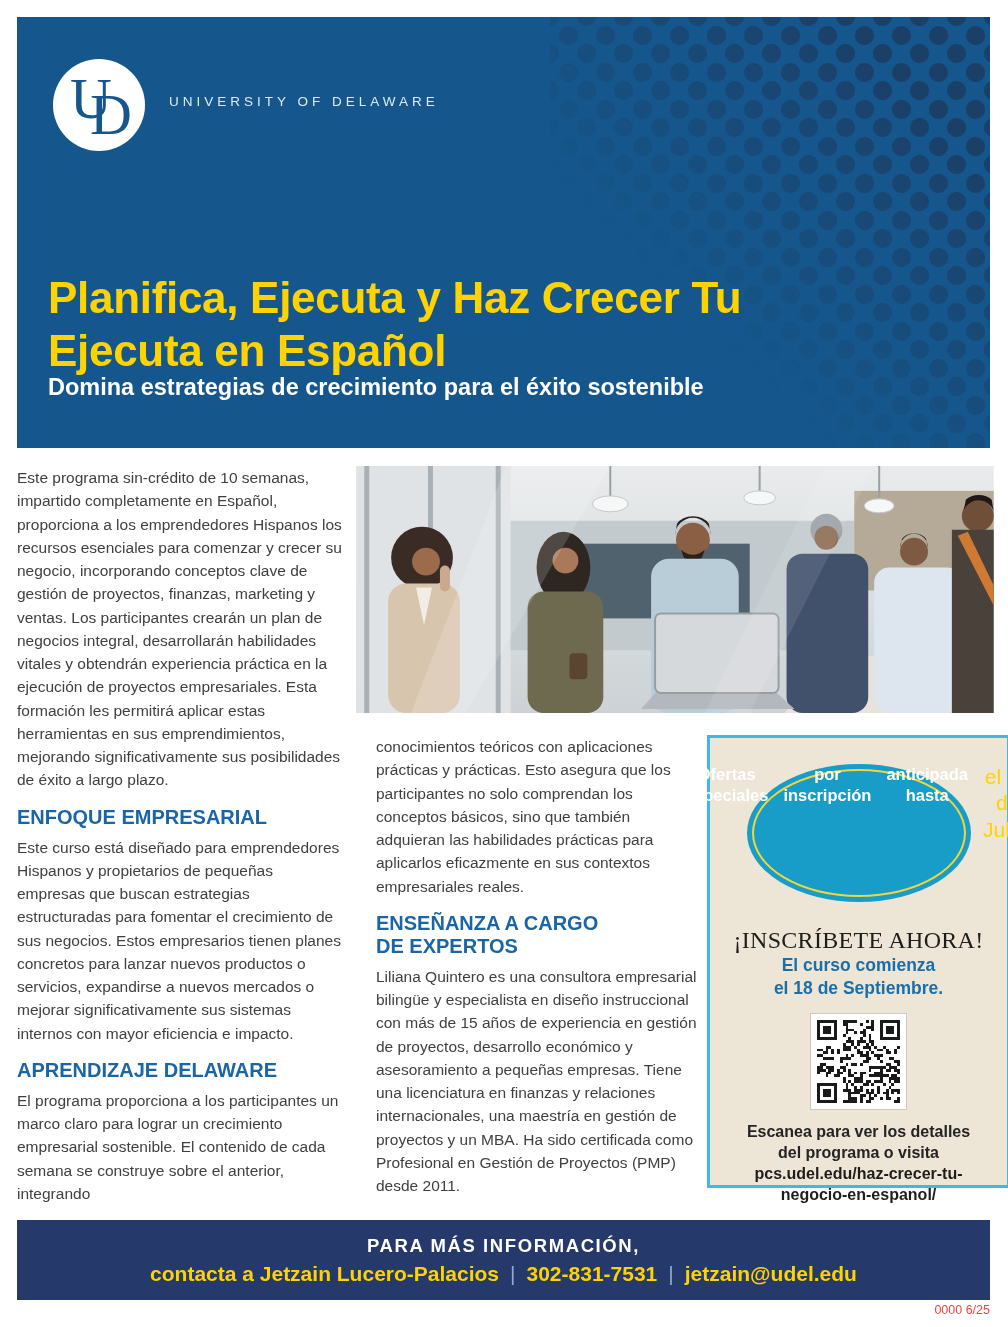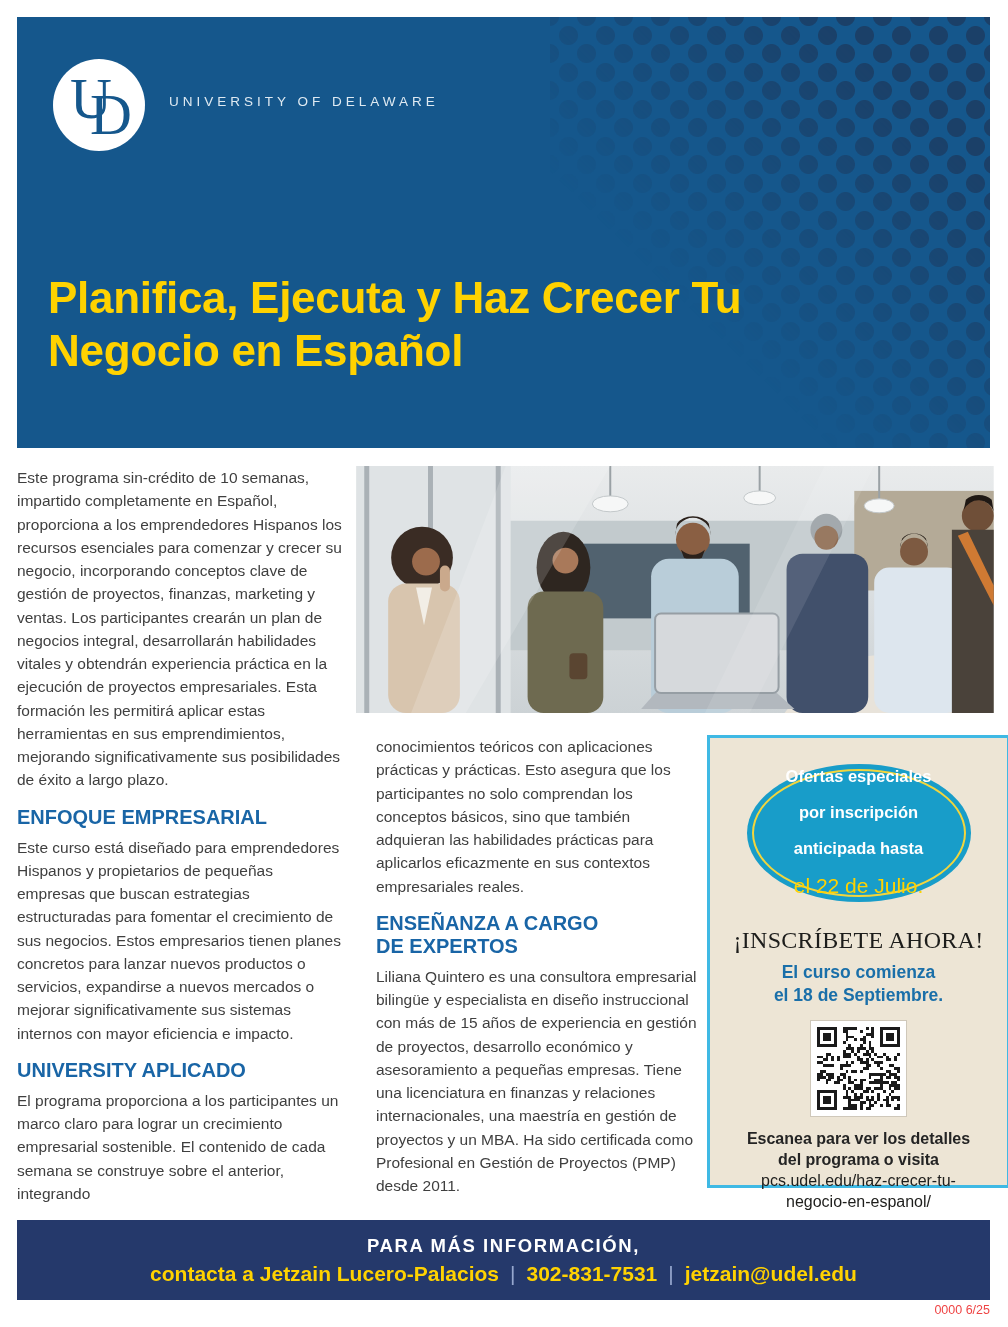--- a/index.html
+++ b/index.html
@@ -51,31 +51,31 @@
   .lower { display:flex; gap:9px; margin-top:22px; align-items:flex-start; }
   .mid-col { width:322px; flex:0 0 322px;margin-left:20px; }
 
   
   .sidebar {
     flex:0 0 303px; width:303px; height:453px; background:#EDE5D5;
     border:3px solid #3FB9E4; text-align:center; padding:17px 14px 16px;
   }
   .offer-oval {
     width:224px; height:138px; margin:9px auto 0; background:#189DC9; border-radius:50%;
-    position:relative; display:flex; flex-direction:column; justify-content:center; gap:15px;
+    position:relative; display:flex; justify-content:center; gap:15px;
   }
   .offer-oval::before { content:""; position:absolute; inset:5px; border:2px solid #F2D53D; border-radius:50%; pointer-events:none; }
   .offer-line { color:#ffffff; font-weight:700; font-size:16.5px; line-height:1.25; position:relative; }
   .offer-highlight { color:#FFD200; font-weight:400; font-size:21px; line-height:1.25; position:relative; }
   .cta { margin-top:25px; font-size:24px; font-weight:500; color:#1D1D1B; letter-spacing:0.3px; white-space:nowrap;font-family:Liberation Serif, serif; }
-  .start-date { margin-top:7px; color:#1A6FA9; font-weight:700; font-size:17.5px; line-height:1.3; }
+  .start-date { color:#1A6FA9; font-weight:700; font-size:17.5px; line-height:1.3; }
   .qr-wrap { width:97px; height:97px; margin:13px auto 11px; background:#ffffff; border:1px solid #CFC8BA; padding:6px; }
   .qr-wrap svg { display:block; width:83px; height:83px; }
   .scan-text { font-size:16px; color:#242424; line-height:1.32;font-weight:bold; }
-  .scan-url { font-size:16px; font-weight:400; color:#1D1D1B; line-height:1.32; }
+  .scan-url { font-size:16px; font-weight:700; color:#1D1D1B; line-height:1.32; }
 
   
   .footer {
     position:absolute; left:17px; top:1220px; width:973px; height:80px; background:#25396B;
     display:flex; flex-direction:column; align-items:center; justify-content:center; gap:5px;
   }
   .footer-line1 { color:#ffffff; font-size:18.5px; font-weight:700; letter-spacing:1.6px; }
   .footer-line2 { color:#FFD200; font-size:21px; font-weight:700; white-space:nowrap; }
   .footer-sep { color:#96A7CE; font-weight:400; padding:0 11px; }
   .form-number { position:absolute; right:18px; top:1303px; font-size:12.5px; color:#ef4444; }
@@ -89,31 +89,32 @@
     <div class="logo-circle">
       <span class="logo-u">U</span>
       <span class="logo-d">D</span>
     </div>
     <div class="brand-text">
       <div class="brand-university">UNIVERSITY OF DELAWARE</div>
     </div>
   </div>
   <h1 class="hero-title">
     <div>Planifica, Ejecuta y Haz Crecer Tu</div>
-    <div>Negocio en Español</div>
+    <div>Ejecuta en Español</div>
   </h1>
+  <div class="hero-subtitle">Domina estrategias de crecimiento para el éxito sostenible</div>
 </header>
 
 <main class="main">
 
   <div class="left-col body-text">
     <p>Este programa sin-crédito de 10 semanas, impartido completamente en Español, proporciona a los emprendedores Hispanos los recursos esenciales para comenzar y crecer su negocio, incorporando conceptos clave de gestión de proyectos, finanzas, marketing y ventas. Los participantes crearán un plan de negocios integral, desarrollarán habilidades vitales y obtendrán experiencia práctica en la ejecución de proyectos empresariales. Esta formación les permitirá aplicar estas herramientas en sus emprendimientos, mejorando significativamente sus posibilidades de éxito a largo plazo.</p>
     <h3 class="section-heading">ENFOQUE EMPRESARIAL</h3>
     <p>Este curso está diseñado para emprendedores Hispanos y propietarios de pequeñas empresas que buscan estrategias estructuradas para fomentar el crecimiento de sus negocios. Estos empresarios tienen planes concretos para lanzar nuevos productos o servicios, expandirse a nuevos mercados o mejorar significativamente sus sistemas internos con mayor eficiencia e impacto.</p>
-    <h3 class="section-heading">UNIVERSITY APLICADO</h3>
+    <h3 class="section-heading">APRENDIZAJE DELAWARE</h3>
     <p>El programa proporciona a los participantes un marco claro para lograr un crecimiento empresarial sostenible. El contenido de cada semana se construye sobre el anterior, integrando</p>
   </div>
 
   <div class="right-area">
 
     <div class="photo-frame">
       <svg width="638" height="247" viewBox="0 0 640 248" xmlns="http://www.w3.org/2000/svg">
         <defs>
           <linearGradient id="bg" x1="0" y1="0" x2="0" y2="1">
             <stop offset="0" stop-color="#e9ebec"></stop>

